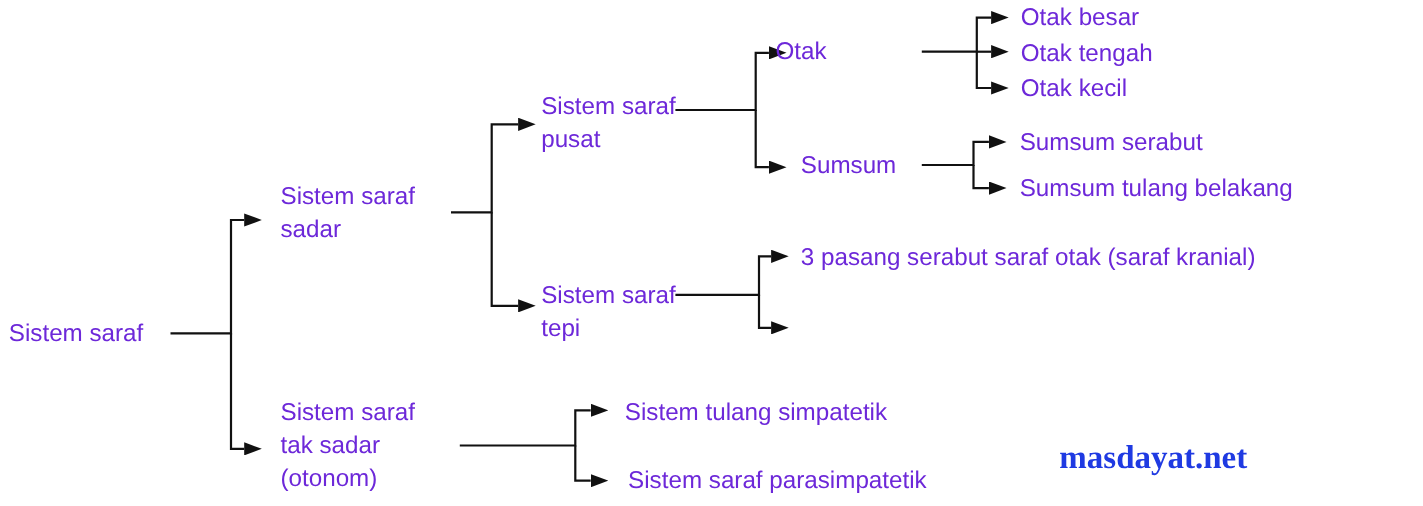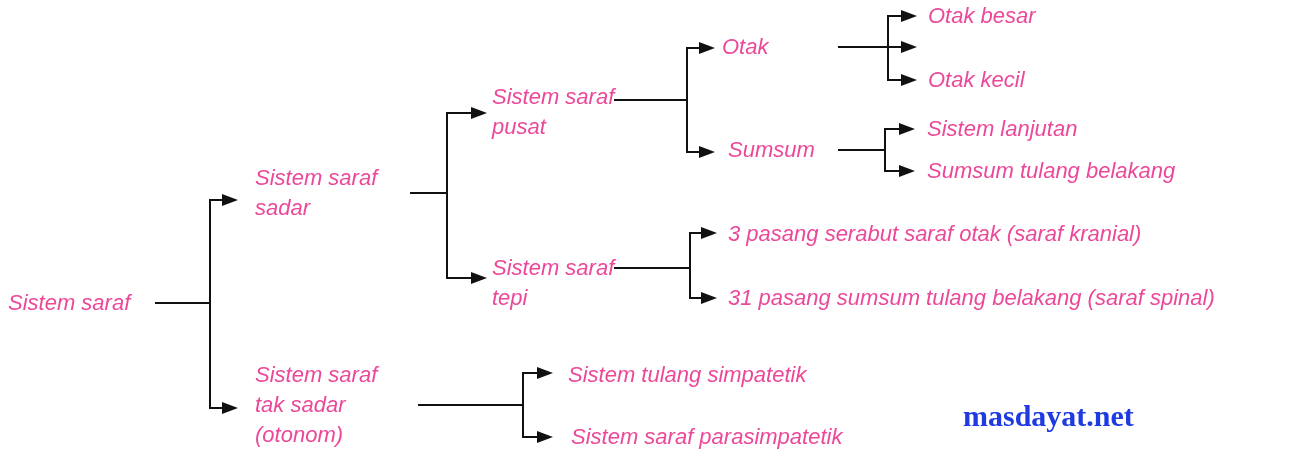--- a/index.html
+++ b/index.html
@@ -10,22 +10,21 @@
     font-family:"Liberation Sans","DejaVu Sans",sans-serif;
     color:#111111;
     overflow:hidden;
   }
   #connectors{position:absolute;left:0;top:0;}
   .node{
     position:absolute;
     font-size:22px;
     line-height:30px;
     white-space:pre-line;
-    color:#ec4899;
-    font-style:italic;
+    color:#6d28d9;
   }
   .vcenter{transform:translateY(-50%);white-space:nowrap;}
   .watermark{
     position:absolute;
     transform:translateY(-50%);
     font-family:"Liberation Serif","DejaVu Serif",serif;
     font-weight:bold;
     font-size:30px;
     color:#1f3ae2;
     white-space:nowrap;
@@ -74,25 +73,25 @@
 tak sadar
 (otonom)</div>
 
   <div class="node" style="left:492px;top:82px">Sistem saraf
 pusat</div>
   <div class="node" style="left:492px;top:253px">Sistem saraf
 tepi</div>
   <div class="node vcenter" style="left:568px;top:375px">Sistem tulang simpatetik</div>
   <div class="node vcenter" style="left:571px;top:437px">Sistem saraf parasimpatetik</div>
 
-  <div class="node vcenter" style="left:722px;top:47px">Otak</div>
+  <div class="node vcenter" style="left:705px;top:47px">Otak</div>
   <div class="node vcenter" style="left:728px;top:150px">Sumsum</div>
   <div class="node vcenter" style="left:728px;top:234px">3 pasang serabut saraf otak (saraf kranial)</div>
-  <div class="node vcenter" style="left:728px;top:298px">31 pasang sumsum tulang belakang (saraf spinal)</div>
 
   <div class="node vcenter" style="left:928px;top:16px">Otak besar</div>
+  <div class="node vcenter" style="left:928px;top:48px">Otak tengah</div>
   <div class="node vcenter" style="left:928px;top:80px">Otak kecil</div>
-  <div class="node vcenter" style="left:927px;top:129px">Sistem lanjutan</div>
+  <div class="node vcenter" style="left:927px;top:129px">Sumsum serabut</div>
   <div class="node vcenter" style="left:927px;top:171px">Sumsum tulang belakang</div>
 
   <div class="watermark" style="left:963px;top:416px">masdayat.net</div>
 
 </div>
 
 </body></html>

